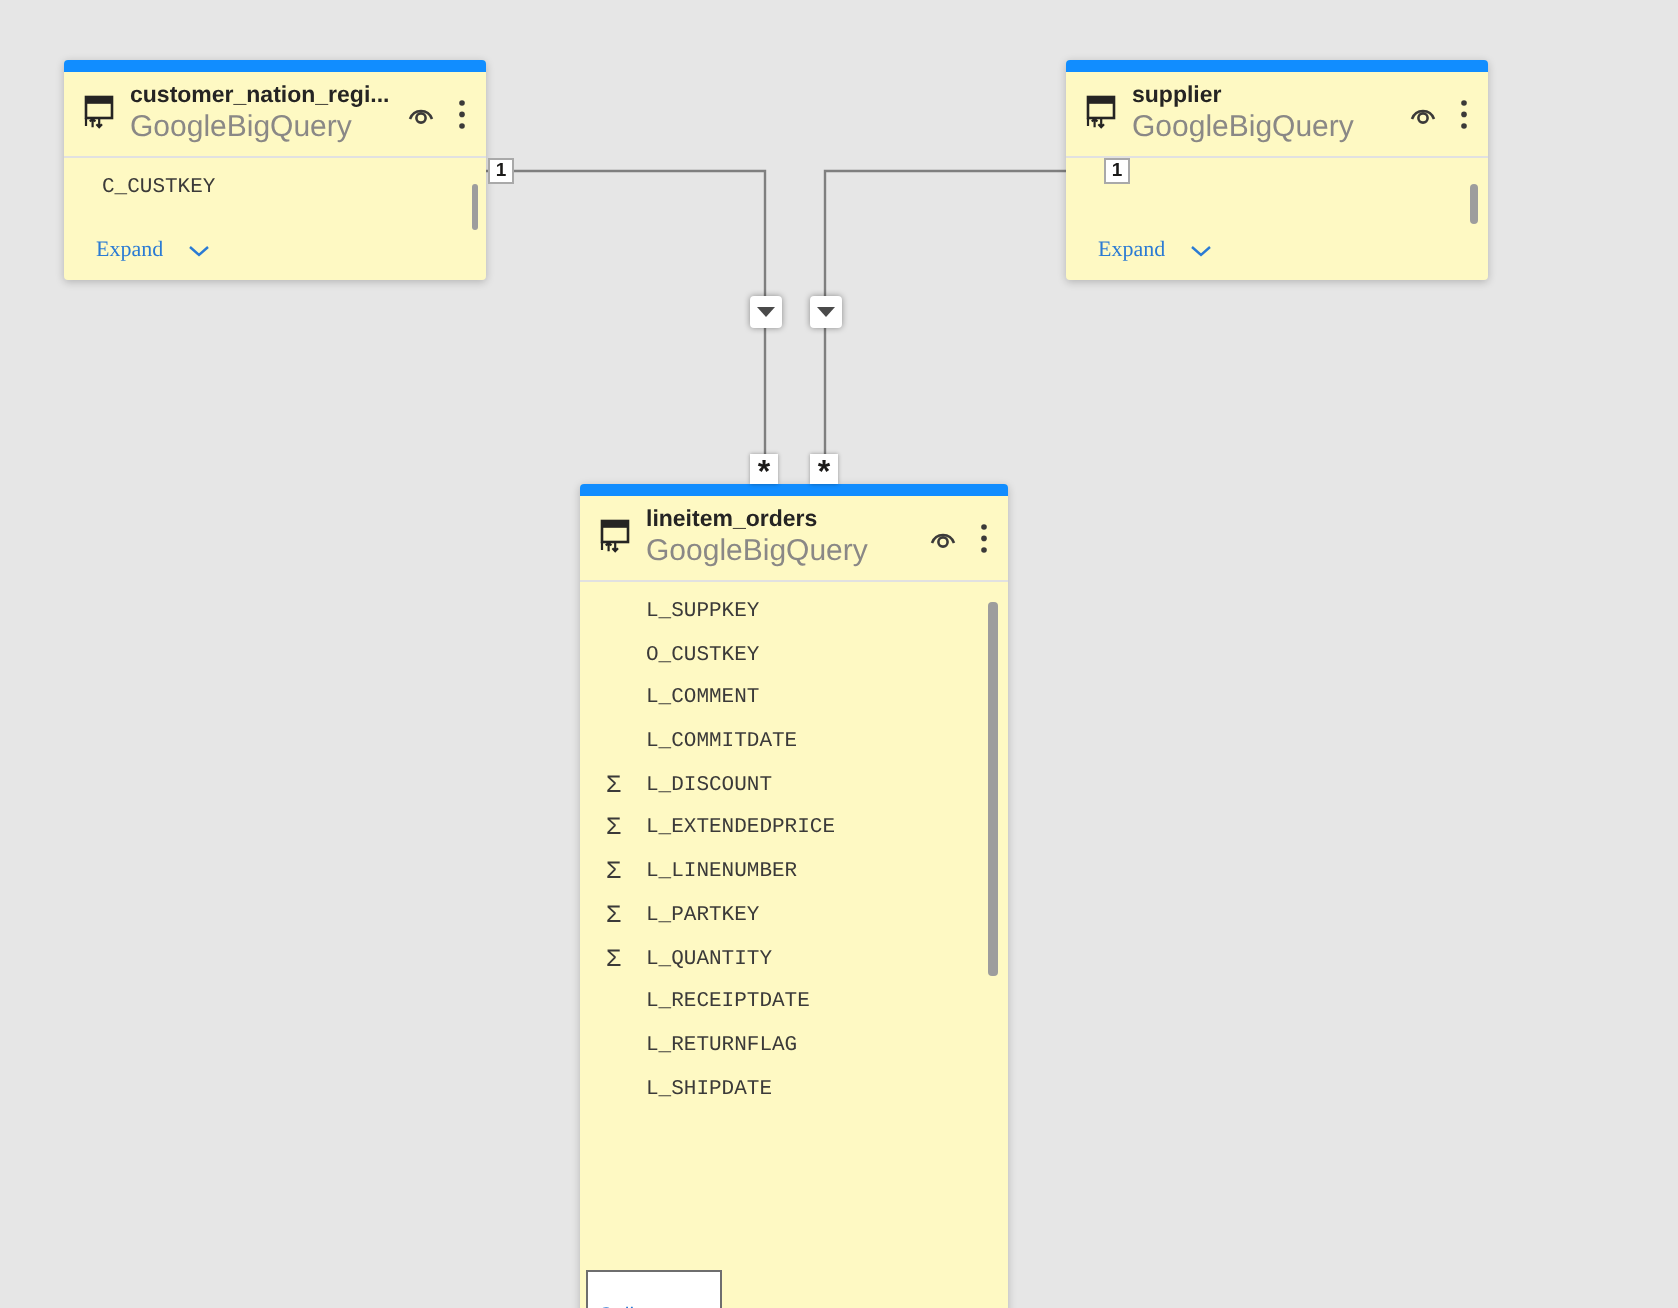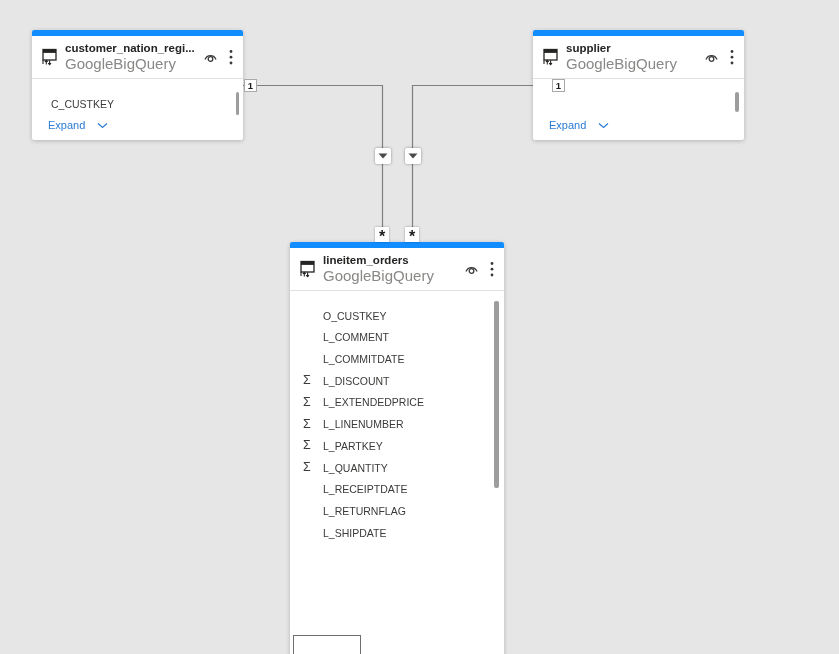--- a/index.html
+++ b/index.html
@@ -7,54 +7,54 @@
   body {
     position:relative;
     background:#e6e6e6;
     font-family:"Liberation Sans", sans-serif;
     -webkit-font-smoothing:antialiased;
   }
   .connectors { position:absolute; left:0; top:0; width:839px; height:654px; }
   .connectors path { fill:none; stroke:#7f7f7f; stroke-width:1.2; }
 
   .card {
-    position:absolute; background:#ffffff; border-radius:2px;
+    position:absolute; background:#fef9c3; border-radius:2px;
     box-shadow:0 1px 4px rgba(0,0,0,.22);
   }
   .accent { height:6px; background:#118DFF; border-radius:2px 2px 0 0; }
   .hdr {
     display:flex; align-items:center; height:43px;
     padding:4px 8px 4px 7px; border-bottom:1px solid #e1e1e1;
   }
   .tbl-icon { flex:none; margin-right:5px; margin-top:2px; }
   .titles { flex:1 1 auto; min-width:0; }
   .title {
     font-size:11.5px; font-weight:700; color:#252423;
     white-space:nowrap; overflow:hidden;
   }
   .subtitle { font-size:15px; color:#8a8886; margin-top:1px; white-space:nowrap; }
   .eye-btn { flex:none; margin:0 9px 0 6px; cursor:pointer; display:flex; }
   .dots-btn { flex:none; cursor:pointer; display:flex; padding:1px 2px; }
 
   .fields { padding-top:9px; }
   .field-row {
-    height:22px; display:flex; align-items:flex-end;
-    font-size:10.5px; color:#3b3a39; padding-left:13px;
+    height:22px; display:flex; align-items:flex-start;
+    font-size:10.5px; color:#3b3a39; padding-left:13px;font-family:Liberation Mono, monospace;
   }
   .card-lineitem .field-row { height:21.7px; }
   .sigma {
     width:20px; flex:none; font-size:12.5px; color:#3b3a39;
     text-align:left; line-height:1;
   }
   .no-sigma .field-row { padding-left:19px; }
 
   .footer-link {
     position:absolute; left:16px; bottom:9px;
     color:#2b7bd4; font-size:11px; cursor:pointer;
-    display:flex; align-items:center; gap:12px;
+    display:flex; align-items:center; gap:12px;font-family:Liberation Serif, serif;
   }
   .collapse-btn {
     position:absolute; left:3px; bottom:6px;
     border:1px solid #6e6e6e; background:#fff;
     color:#2b7bd4; font-size:10.5px; cursor:pointer;
     display:flex; align-items:flex-end; gap:4px; padding:16px 5px 3px 5px;
   }
   .scroll-thumb { position:absolute; background:#9d9d9d; border-radius:2px; }
 
   .badge-one {
@@ -200,20 +200,24 @@
       <svg width="4" height="17" viewBox="0 0 4 17">
         <circle cx="2" cy="2.5" r="1.4" fill="#3b3a39"></circle>
         <circle cx="2" cy="8.2" r="1.4" fill="#3b3a39"></circle>
         <circle cx="2" cy="14" r="1.4" fill="#3b3a39"></circle>
       </svg>
     </span>
   </div>
   <div class="fields">
       <div class="field-row">
         <span class="sigma"></span>
+        <span class="field-label">L_SUPPKEY</span>
+      </div>
+      <div class="field-row">
+        <span class="sigma"></span>
         <span class="field-label">O_CUSTKEY</span>
       </div>
       <div class="field-row">
         <span class="sigma"></span>
         <span class="field-label">L_COMMENT</span>
       </div>
       <div class="field-row">
         <span class="sigma"></span>
         <span class="field-label">L_COMMITDATE</span>
       </div>

